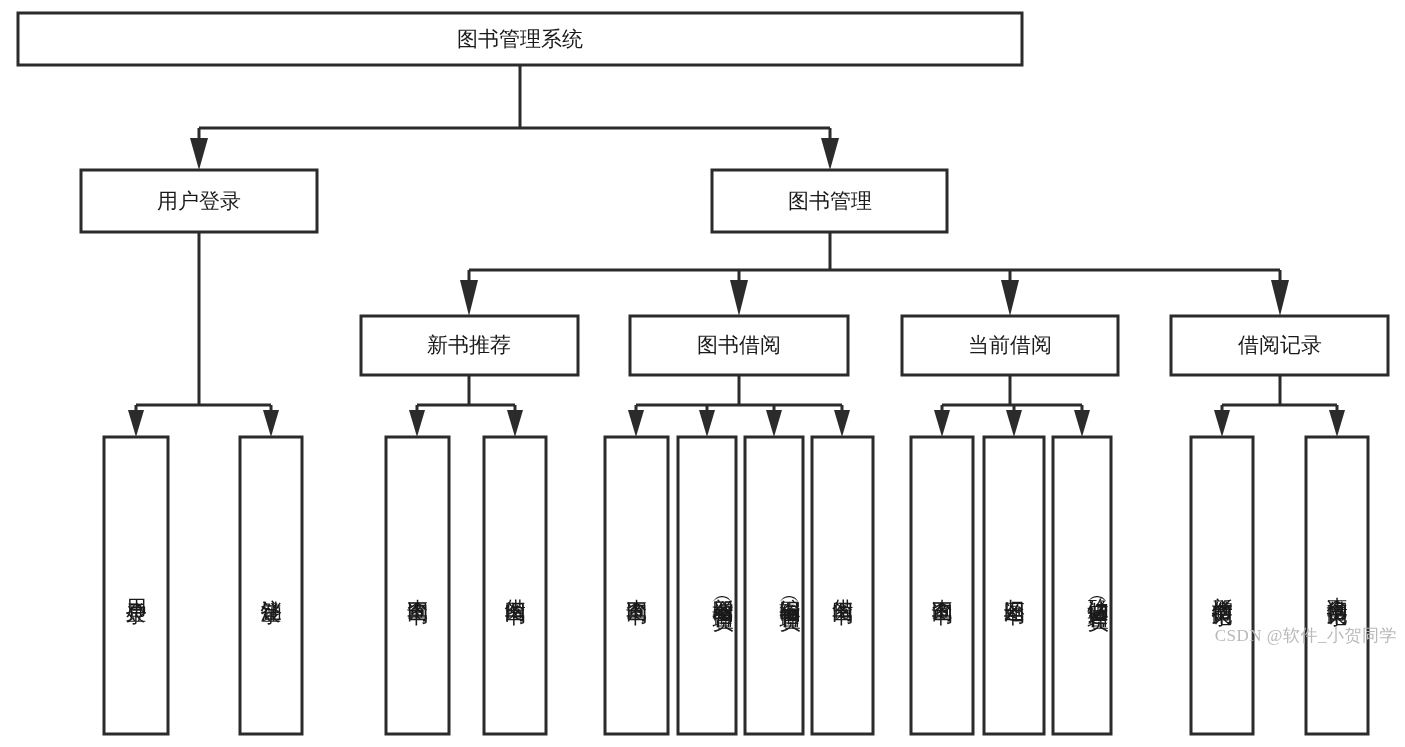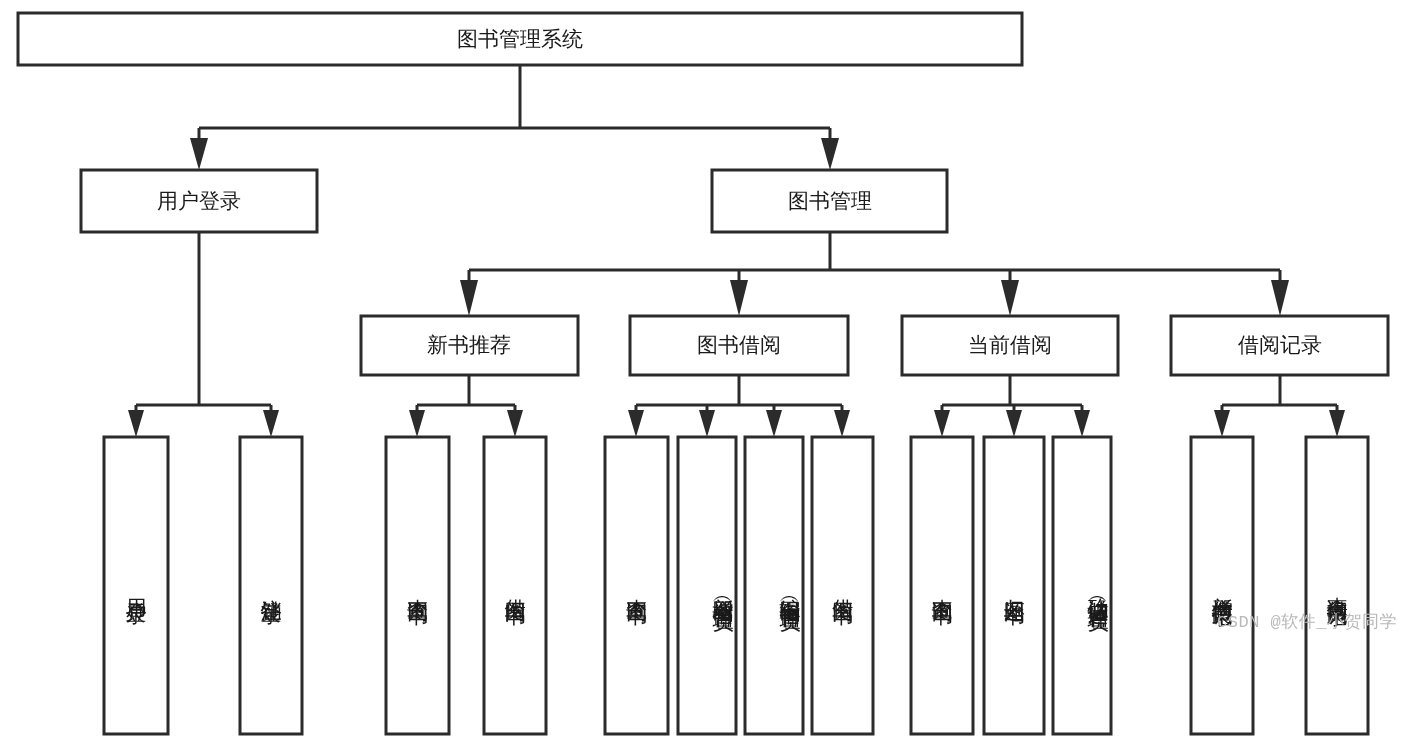--- a/index.html
+++ b/index.html
@@ -70,22 +70,22 @@
     font-size: 21px;
     line-height: 1.25;
     letter-spacing: 2px;
     color: #1a1a1a;
     white-space: nowrap;
     pointer-events: none;
   }
   #watermark {
     position: absolute;
     right: 8px;
-    bottom: 18px;
-    font-family: Liberation Mono, monospace;
+    bottom: 4px;
+    font-family: Liberation Serif, serif;
     font-size: 17px;
     color: #b9b9b9;
     letter-spacing: 0.5px;
     user-select: none;
   }
 </style>
 </head>
 <body>
 
 <div id="diagram-root">

